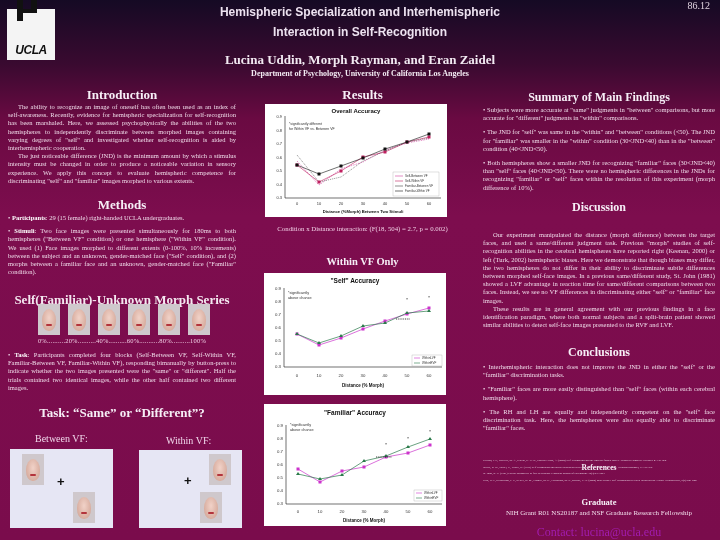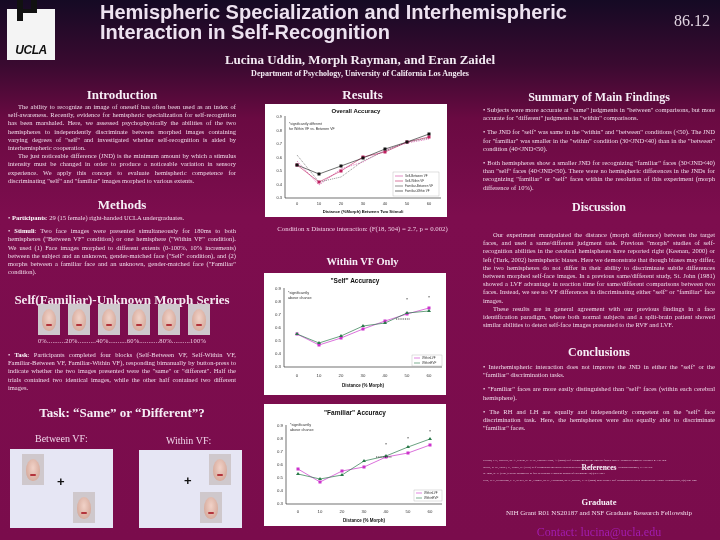--- a/index.html
+++ b/index.html
@@ -15,24 +15,24 @@
     left: 7px; top: 9px; width: 48px; height: 51px; background: #f4f4f4;
     display: flex; flex-direction: column; align-items: center; justify-content: flex-end;
     padding-bottom: 3px;
   }
   .logo .mark { width: 36px; height: 26px; position: relative; }
   .logo .mark .b1 { position:absolute; left:4px; top:4px; width:6px; height:22px; background:#111; }
   .logo .mark .b2 { position:absolute; left:18px; top:0; width:6px; height:18px; background:#111; }
   .logo .mark .b3 { position:absolute; left:10px; top:14px; width:10px; height:4px; background:#111; }
   .logo .txt { font-family: "Liberation Sans", sans-serif; font-weight: bold; font-style: italic; font-size: 12px; color: #111; letter-spacing: -0.5px; margin-top: 48px; }
   .title {
-    left: 100px; top: 2px; width: 520px; 
-    font-family: "Liberation Sans", sans-serif; font-weight: bold; font-size: 20px; line-height: 20px; color: #ede2f0;
+    left: 100px; top: 2px; width: 520px; text-align: center;
+    font-family: "Liberation Sans", sans-serif; font-weight: bold; font-size: 12px; line-height: 20px; color: #ede2f0;
   }
-  .poster-num { right: 10px; top: 12px; font-size: 16px; color: #e0d4e0; text-align: right; }
+  .poster-num { right: 10px; top: 0; font-size: 10px; color: #e0d4e0; text-align: right; }
   .authors { left: 100px; top: 52px; width: 520px; text-align: center; font-weight: bold; font-size: 13px; color: #f2eaf2; }
   .dept { left: 100px; top: 69px; width: 520px; text-align: center; font-weight: bold; font-size: 8px; color: #f2eaf2; }
   h2.sec { font-weight: bold; text-align: center; color: #f6eef6; }
   .col1 { left: 8px; width: 228px; }
   .col3 { left: 483px; width: 232px; }
   .body-text { font-size: 6.5px; line-height: 8.2px; text-align: justify; color: #f0dcea; }
   .body-text p { text-indent: 10px; }
   .bullet { font-size: 6.5px; line-height: 8.2px; text-align: justify; color: #f0dcea; margin-bottom: 5px; }
   .bullet b { color: #fff; }
   .faces { display: flex; justify-content: space-between; padding: 0 26px 0 30px; }

